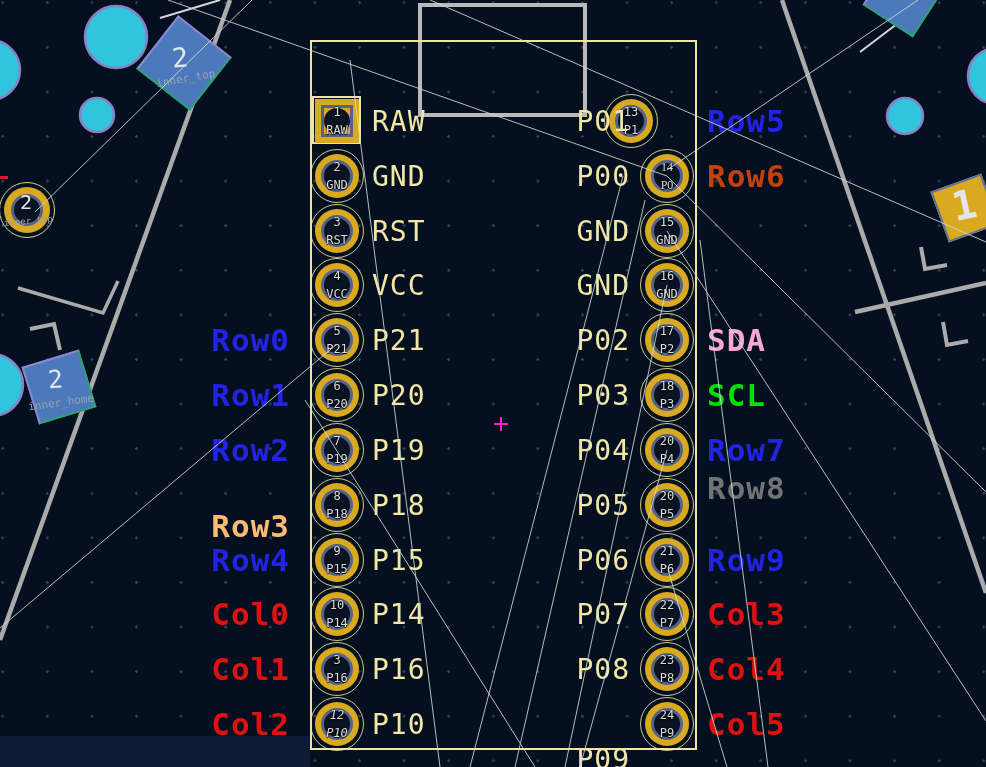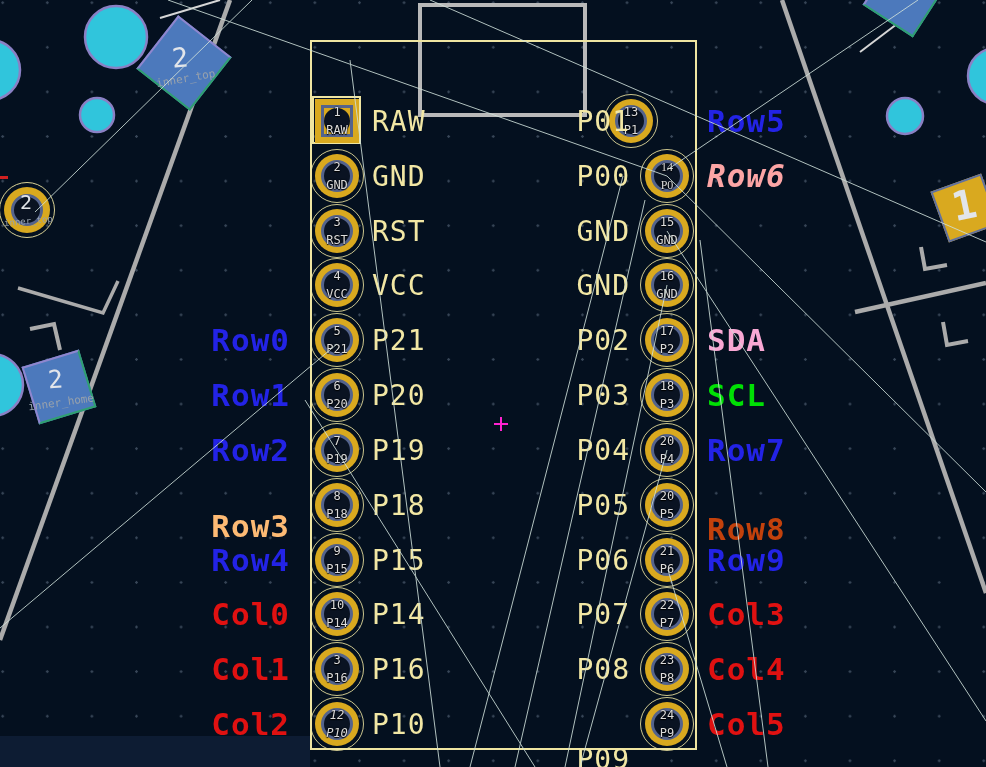--- a/index.html
+++ b/index.html
@@ -303,25 +303,25 @@
   <div id="netlabels">
       <div class="net-label l" style="top: 340.28px; right: 696px; color: rgb(35, 35, 230);">Row0</div>
       <div class="net-label l" style="top: 395.1px; right: 696px; color: rgb(35, 35, 230);">Row1</div>
       <div class="net-label l" style="top: 449.92px; right: 696px; color: rgb(35, 35, 230);">Row2</div>
       <div class="net-label l" style="top: 526px; right: 696px; color: #fdba74;">Row3</div>
       <div class="net-label l" style="top: 559.56px; right: 696px; color: rgb(35, 35, 230);">Row4</div>
       <div class="net-label l" style="top: 614.38px; right: 696px; color: rgb(224, 17, 17);">Col0</div>
       <div class="net-label l" style="top: 669.2px; right: 696px; color: rgb(224, 17, 17);">Col1</div>
       <div class="net-label l" style="top: 724.02px; right: 696px; color: rgb(224, 17, 17);">Col2</div>
       <div class="net-label" style="top: 121px; left: 707px; color: rgb(35, 35, 230);">Row5</div>
-      <div class="net-label" style="top: 175.82px; left: 707px; color: #fca5a5; font-style: italic;">Row6</div>
+      <div class="net-label" style="top: 175.82px; left: 707px; color: #c2410c;">Row6</div>
       <div class="net-label" style="top: 340.28px; left: 707px; color: #f9a8d4;">SDA</div>
       <div class="net-label" style="top: 395.1px; left: 707px; color: rgb(0, 224, 4);">SCL</div>
       <div class="net-label" style="top: 449.92px; left: 707px; color: rgb(35, 35, 230);">Row7</div>
-      <div class="net-label" style="top: 529px; left: 707px; color: #c2410c;">Row8</div>
+      <div class="net-label" style="top: 488px; left: 707px; color: #737373;">Row8</div>
       <div class="net-label" style="top: 559.56px; left: 707px; color: rgb(35, 35, 230);">Row9</div>
       <div class="net-label" style="top: 614.38px; left: 707px; color: rgb(224, 17, 17);">Col3</div>
       <div class="net-label" style="top: 669.2px; left: 707px; color: rgb(224, 17, 17);">Col4</div>
       <div class="net-label" style="top: 724.02px; left: 707px; color: rgb(224, 17, 17);">Col5</div>
     </div>
 
   <svg class="over" width="986" height="767">
     <g stroke="#cfe0da" stroke-width="1" opacity="0.85">
       <line x1="168" y1="0" x2="667" y2="176"></line>
       <line x1="667" y1="176" x2="986" y2="492"></line>

